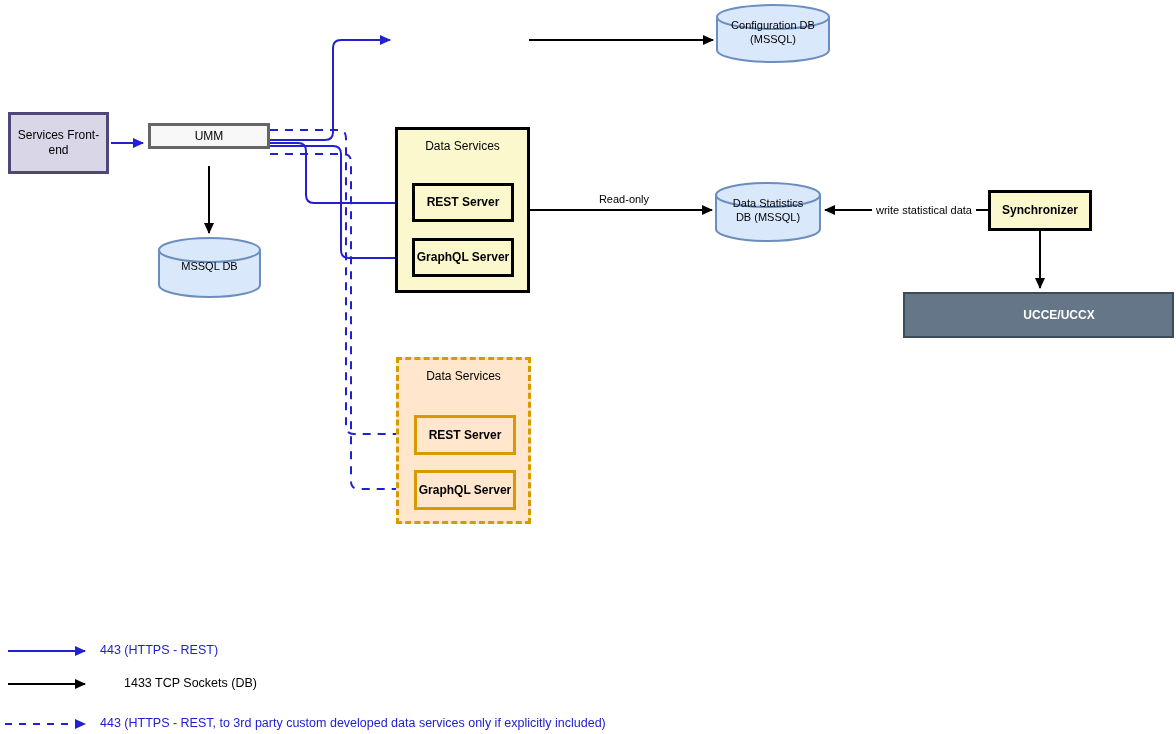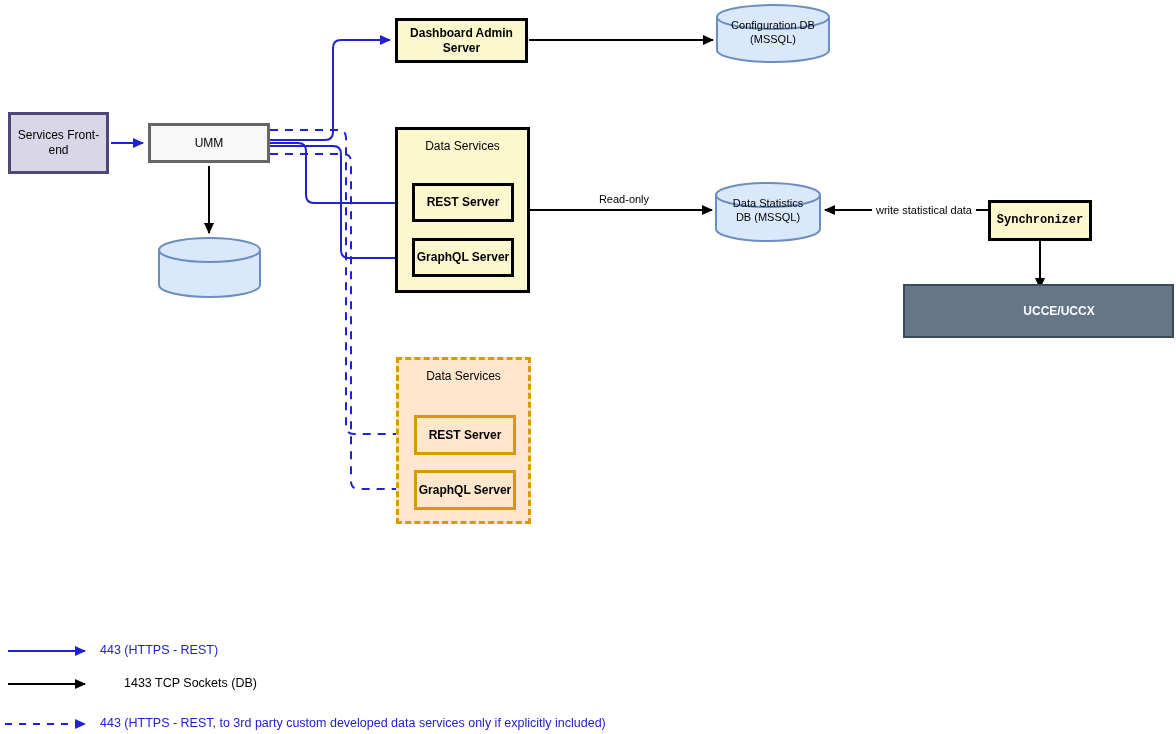--- a/index.html
+++ b/index.html
@@ -79,27 +79,24 @@
 
     <path d="M8,651 H85" fill="none" stroke="#2121CE" stroke-width="2" marker-end="url(#arrB)"></path>
     <path d="M8,684 H85" fill="none" stroke="#000000" stroke-width="2" marker-end="url(#arrK)"></path>
     <path d="M5,724 H85" fill="none" stroke="#2121CE" stroke-width="2" stroke-dasharray="7 7" marker-end="url(#arrB)"></path>
   </svg>
 
   <div class="node frontend" style="left:8px;top:112px;width:101px;height:62px;">
     <span>Services Front-end</span>
   </div>
 
-  <div class="node umm" style="left:148px;top:123px;width:122px;height:40px;">
+  <div class="node umm" style="left:148px;top:123px;width:122px;height:26px;">
     <span>UMM</span>
   </div>
 
-  <div class="node yellow bold" style="left:395px;top:18px;width:133px;height:45px;">
-    <span>Dashboard Admin Server</span>
-  </div>
 
   <div class="node yellow container" style="left:395px;top:127px;width:135px;height:166px;">
     <span class="title">Data Services</span>
   </div>
   <div class="node yellow bold" style="left:412px;top:183px;width:102px;height:39px;">
     <span>REST Server</span>
   </div>
   <div class="node yellow bold" style="left:412px;top:238px;width:102px;height:39px;">
     <span>GraphQL Server</span>
   </div>
@@ -107,30 +104,31 @@
   <div class="node orange-c container" style="left:396px;top:357px;width:135px;height:167px;">
     <span class="title">Data Services</span>
   </div>
   <div class="node orange bold" style="left:414px;top:415px;width:102px;height:40px;">
     <span>REST Server</span>
   </div>
   <div class="node orange bold" style="left:414px;top:470px;width:102px;height:40px;">
     <span>GraphQL Server</span>
   </div>
 
-  <div class="node yellow bold" style="left:988px;top:200px;width:104px;height:41px;font-family:Liberation Mono, monospace;">
+  <div class="node yellow bold" style="left:988px;top:190px;width:104px;height:41px;">
     <span>Synchronizer</span>
   </div>
 
-  <div class="node slate bold" style="left:903px;top:284px;width:271px;height:54px;padding-left:41px;">
+  <div class="node slate bold" style="left:903px;top:292px;width:271px;height:46px;padding-left:41px;">
     <span>UCCE/UCCX</span>
   </div>
 
   <div class="cyl-label" style="left:721px;top:5px;width:104px;height:54px;">Configuration DB (MSSQL)</div>
   <div class="cyl-label" style="left:724px;top:183px;width:88px;height:54px;">Data Statistics DB (MSSQL)</div>
+  <div class="cyl-label" style="left:159px;top:238px;width:101px;height:56px;">MSSQL DB</div>
 
   <div class="edge-label" style="left:596px;top:192px;width:56px;">Read-only</div>
   <div class="edge-label" style="left:872px;top:203px;width:104px;">write statistical data</div>
 
   <div class="legend-label legend-blue" style="left:100px;top:643px;">443 (HTTPS - REST)</div>
   <div class="legend-label legend-black" style="left:100px;top:676px;margin-left:24px;">1433 TCP Sockets (DB)</div>
   <div class="legend-label legend-blue" style="left:100px;top:716px;">443 (HTTPS - REST, to 3rd party custom developed data services only if explicitly included)</div>
 
 </div>
 

